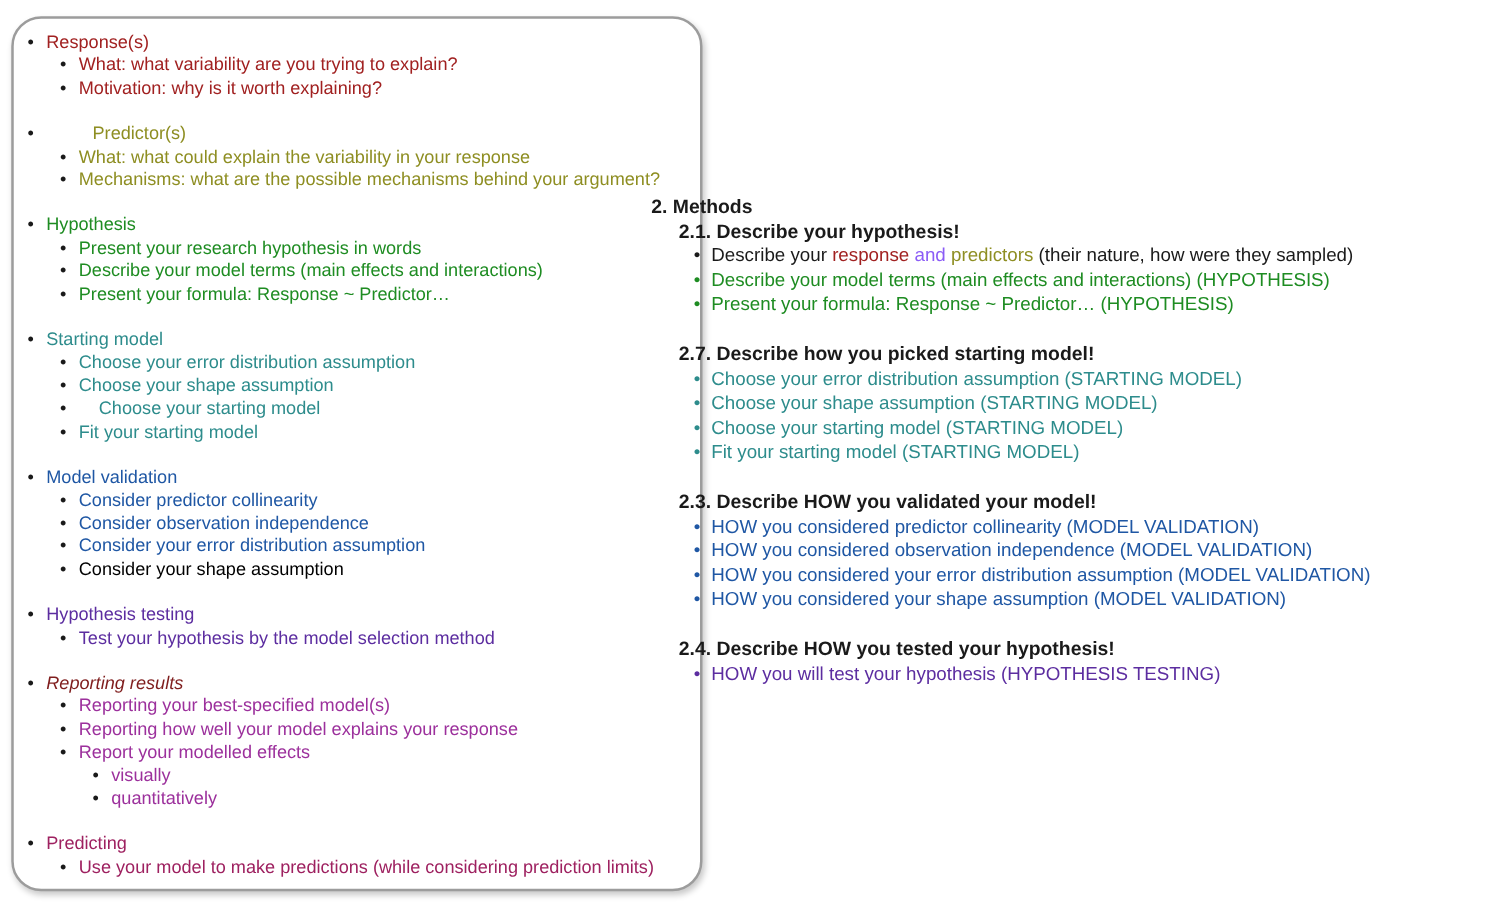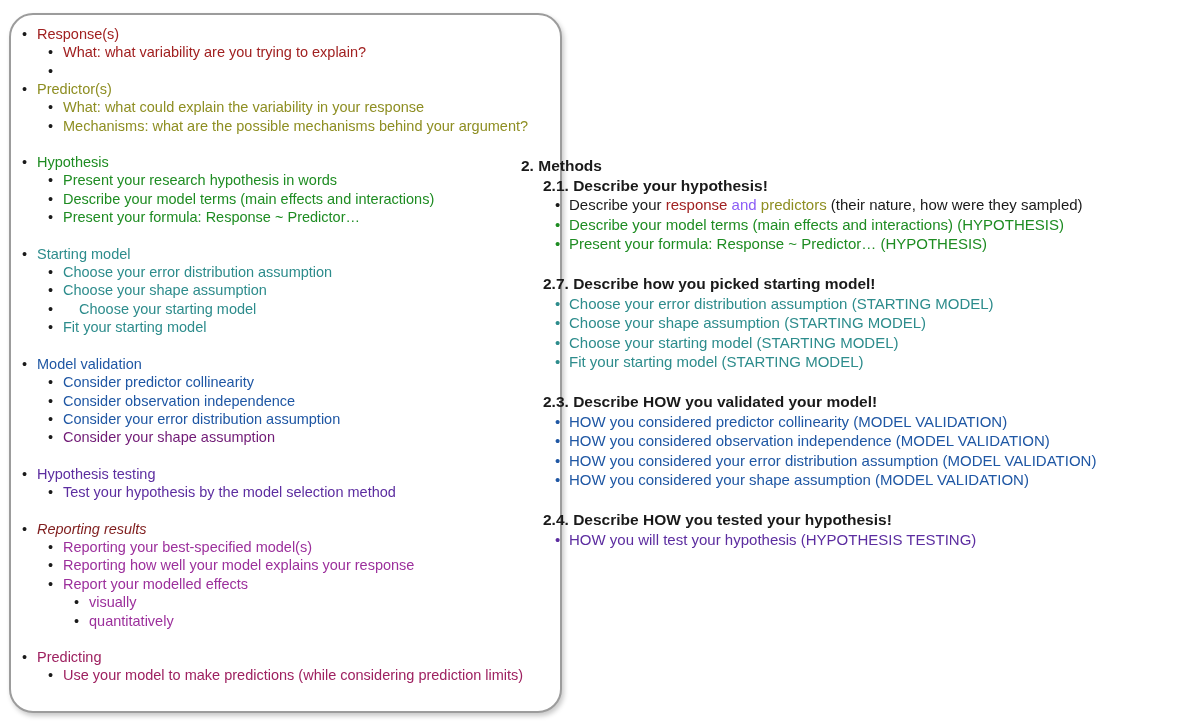--- a/index.html
+++ b/index.html
@@ -36,24 +36,24 @@
   .mli{position:relative;padding-left:48px;line-height:19.6px;white-space:nowrap;}
   .mli .dot{position:absolute;left:34px;}
 </style>
 </head>
 <body>
 
 <div id="outline-box">
     <div class="outline-section">
       <div class="li l1"><span class="dot">•</span><span style="color: rgb(161, 33, 33);">Response(s)</span></div>
       <div class="li l2"><span class="dot">•</span><span style="color: rgb(161, 33, 33);">What: what variability are you trying to explain?</span></div>
-      <div class="li l2"><span class="dot">•</span></div>
+      <div class="li l2"><span class="dot">•</span><span style="color: rgb(161, 33, 33);">Motivation: why is it worth explaining?</span></div>
     </div>
     <div class="outline-section">
-      <div class="li l1"><span class="dot">•</span><span style="color: rgb(142, 142, 34);">Predictor(s)</span></div>
+      <div class="li l1"><span class="dot">•</span><span style="color: rgb(142, 142, 34); margin-left: 37px;">Predictor(s)</span></div>
       <div class="li l2"><span class="dot">•</span><span style="color: rgb(142, 142, 34);">What: what could explain the variability in your response</span></div>
       <div class="li l2"><span class="dot">•</span><span style="color: rgb(142, 142, 34);">Mechanisms: what are the possible mechanisms behind your argument?</span></div>
     </div>
     <div class="outline-section">
       <div class="li l1"><span class="dot">•</span><span style="color: rgb(30, 140, 34);">Hypothesis</span></div>
       <div class="li l2"><span class="dot">•</span><span style="color: rgb(30, 140, 34);">Present your research hypothesis in words</span></div>
       <div class="li l2"><span class="dot">•</span><span style="color: rgb(30, 140, 34);">Describe your model terms (main effects and interactions)</span></div>
       <div class="li l2"><span class="dot">•</span><span style="color: rgb(30, 140, 34);">Present your formula: Response ~ Predictor…</span></div>
     </div>
     <div class="outline-section">
@@ -61,21 +61,21 @@
       <div class="li l2"><span class="dot">•</span><span style="color: rgb(45, 140, 140); margin-top: 48px;">Choose your error distribution assumption</span></div>
       <div class="li l2"><span class="dot">•</span><span style="color: rgb(45, 140, 140);">Choose your shape assumption</span></div>
       <div class="li l2"><span class="dot">•</span><span style="color: rgb(45, 140, 140); margin-left: 16px;">Choose your starting model</span></div>
       <div class="li l2"><span class="dot">•</span><span style="color: rgb(45, 140, 140);">Fit your starting model</span></div>
     </div>
     <div class="outline-section">
       <div class="li l1"><span class="dot">•</span><span style="color: rgb(31, 87, 164);">Model validation</span></div>
       <div class="li l2"><span class="dot">•</span><span style="color: rgb(31, 87, 164);">Consider predictor collinearity</span></div>
       <div class="li l2"><span class="dot">•</span><span style="color: rgb(31, 87, 164);">Consider observation independence</span></div>
       <div class="li l2"><span class="dot">•</span><span style="color: rgb(31, 87, 164);">Consider your error distribution assumption</span></div>
-      <div class="li l2"><span class="dot">•</span><span style="color: #701a75;">Consider your shape assumption</span></div>
+      <div class="li l2"><span class="dot">•</span><span style="color: #000000;">Consider your shape assumption</span></div>
     </div>
     <div class="outline-section">
       <div class="li l1"><span class="dot">•</span><span style="color: rgb(92, 45, 160);">Hypothesis testing</span></div>
       <div class="li l2"><span class="dot">•</span><span style="color: rgb(92, 45, 160);">Test your hypothesis by the model selection method</span></div>
     </div>
     <div class="outline-section">
       <div class="li l1"><span class="dot">•</span><span style="color: #7f1d1d; font-style: italic;">Reporting results</span></div>
       <div class="li l2"><span class="dot">•</span><span style="color: rgb(156, 48, 156);">Reporting your best-specified model(s)</span></div>
       <div class="li l2"><span class="dot">•</span><span style="color: rgb(156, 48, 156);">Reporting how well your model explains your response</span></div>
       <div class="li l2"><span class="dot">•</span><span style="color: rgb(156, 48, 156);">Report your modelled effects</span></div>

